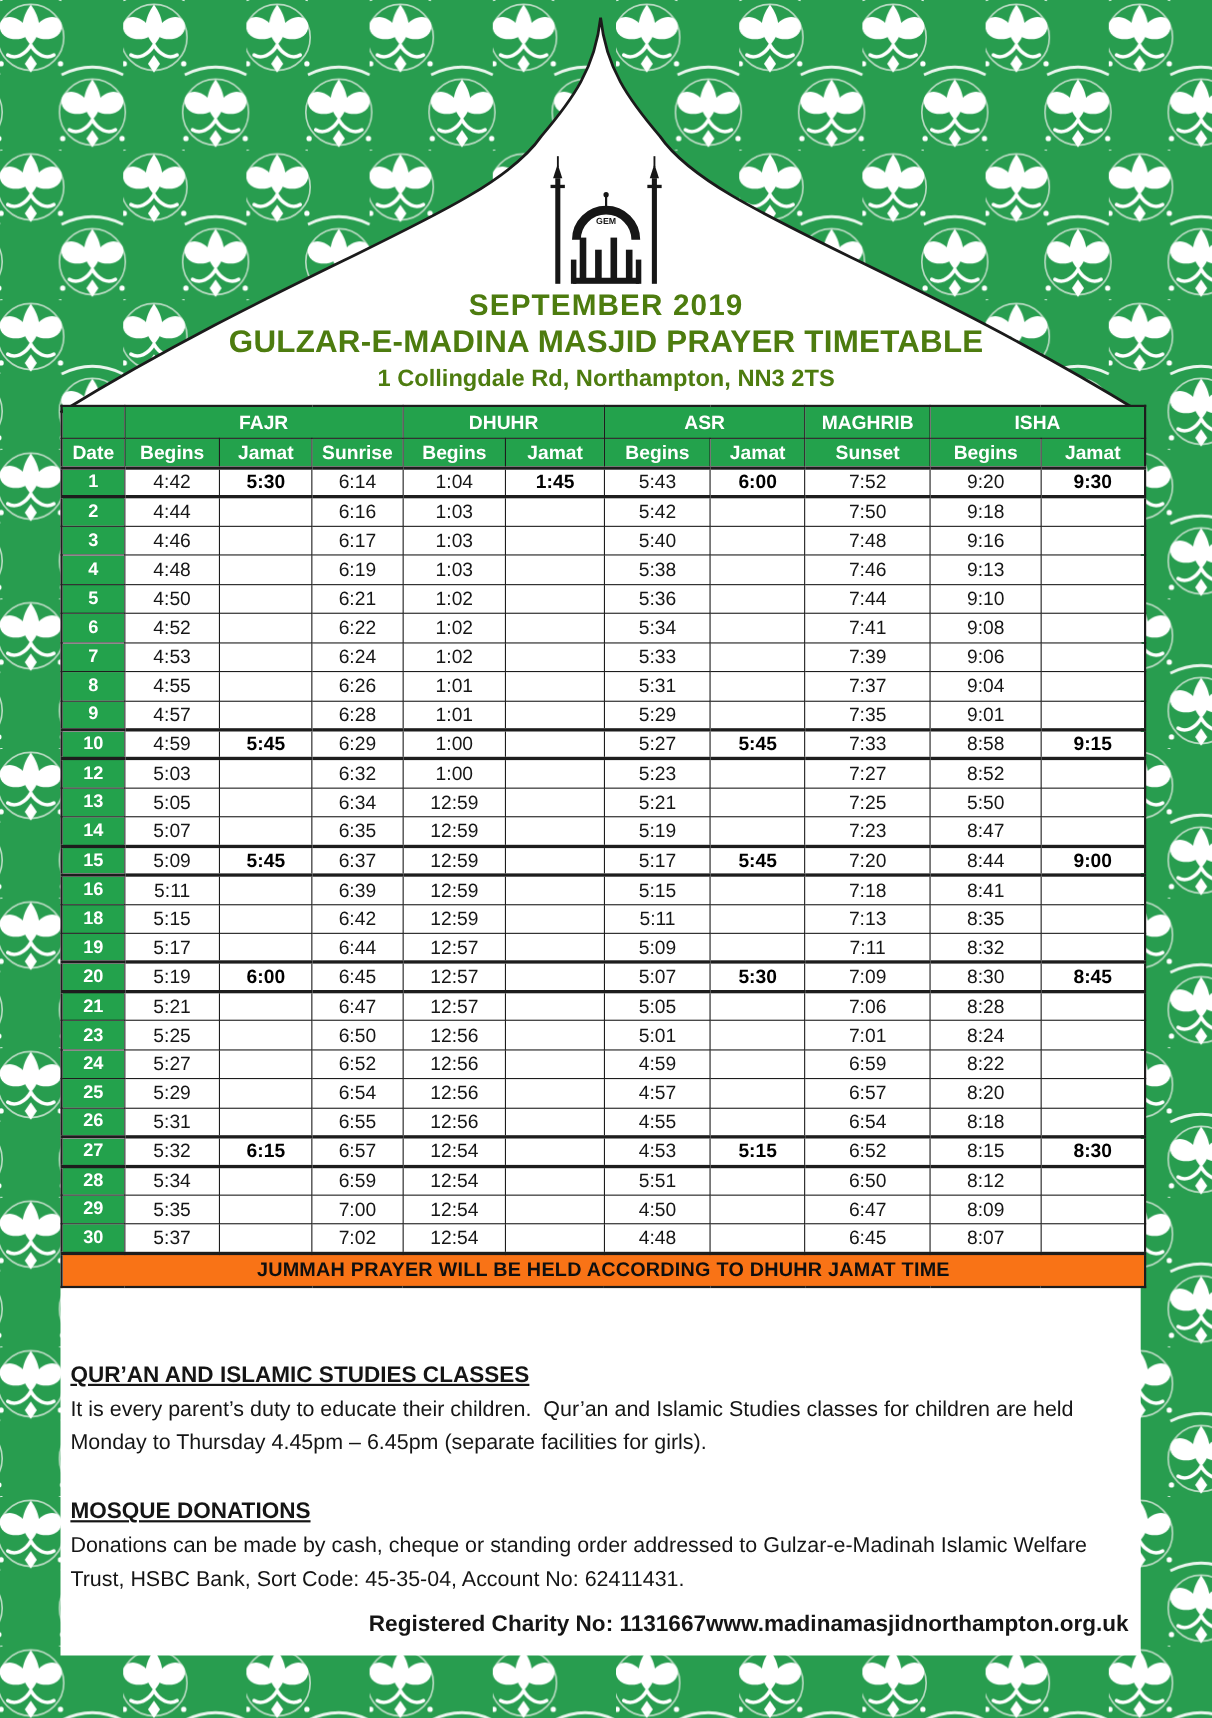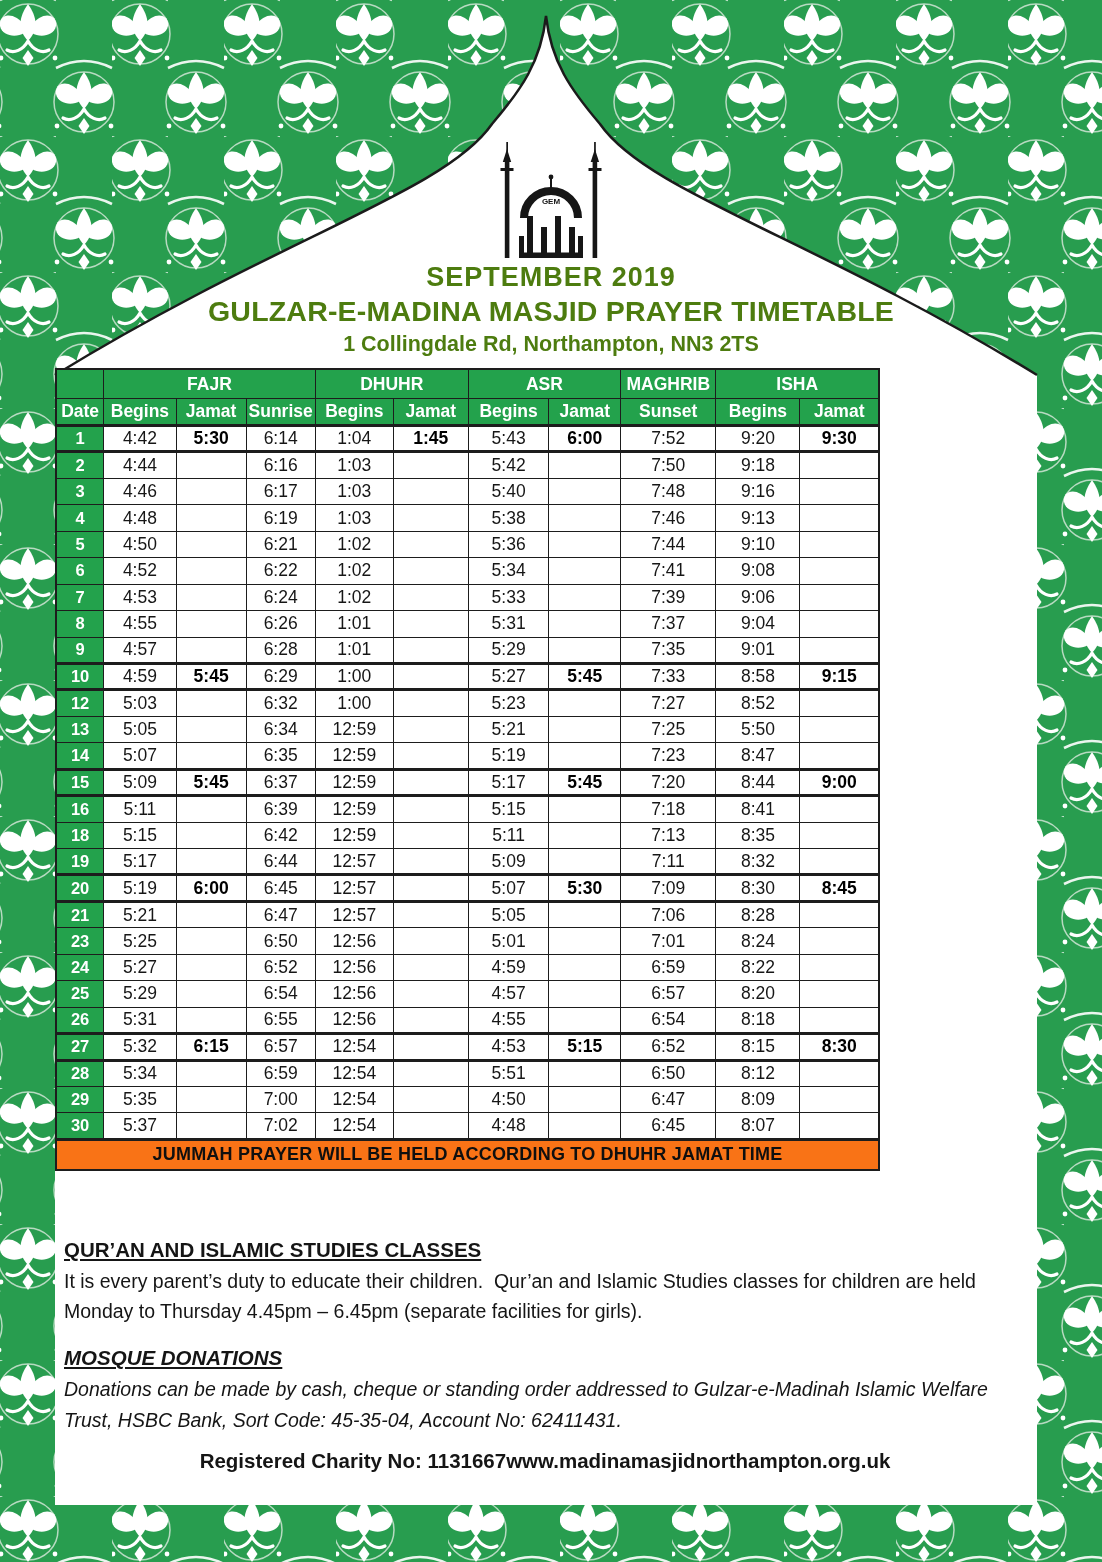--- a/index.html
+++ b/index.html
@@ -11,39 +11,39 @@
   .bg-svg{z-index:0;} .dome-svg{z-index:1;}
   .content{position:absolute;top:0;left:0;width:1102px;height:1562px;z-index:2;}
 
   .logo-wrap{position:absolute;top:140px;left:0;width:100%;display:flex;justify-content:center;}
   .titles{position:absolute;top:262px;left:0;width:100%;text-align:center;color:#4d7c0f;}
   .month-title{font-size:27px;font-weight:bold;letter-spacing:1px;line-height:31px;}
   .main-title{font-size:28.5px;font-weight:bold;letter-spacing:0.2px;line-height:34px;margin-top:1px;}
   .address{font-size:21.5px;font-weight:bold;line-height:28px;margin-top:2px;}
 
   table.ttable{
-    position:absolute;left:55px;top:368px;width:825px;
+    position:absolute;left:55px;top:368px;width:987px;
     border-collapse:collapse;table-layout:fixed;border:2.5px solid #1d1d1d;
   }
   .ttable th,.ttable td{border:1.6px solid #1d1d1d;padding:0;text-align:center;overflow:hidden;white-space:nowrap;}
   .ttable thead th{background:var(--table-green,#23a24c);color:#fff;font-weight:bold;}
   .ttable tr.grow th{height:28px;font-size:17.5px;}
   .ttable tr.crow th{height:25px;font-size:17.5px;}
   .ttable tbody tr{height:26.45px;}
   .ttable tbody th.datecell{background:var(--table-green,#23a24c);color:#fff;font-size:16.5px;font-weight:bold;}
   .ttable tbody td{background:#fff;color:#161616;font-size:17.5px;}
   .ttable tbody td.jamatcell{font-weight:bold;color:#000;}
   .ttable tbody tr.jamat-row th,.ttable tbody tr.jamat-row td{border-top-width:3px;border-bottom-width:3px;}
   .ttable tfoot td{height:28px;background:#f97316;color:#0f0f0f;font-weight:bold;font-size:18px;border-top-width:3px;letter-spacing:0.2px;}
 
   .sections{position:absolute;left:64px;top:1238px;width:962px;color:#151515;}
   .sec-head{font-size:20.5px;font-weight:bold;text-decoration:underline;line-height:24px;}
   .sec-body{font-size:19.5px;line-height:1.55;margin:4px 0 0 0;white-space:pre-wrap;}
-  .sec2{margin-top:20px;font-style:italic;}
-  .footer-row{display:flex;justify-content:center;margin-top:14px;font-weight:bold;font-size:20.5px;}
+  .sec2{margin-top:36px;}
+  .footer-row{display:flex;justify-content:flex-end;margin-top:14px;font-weight:bold;font-size:20.5px;}
 </style>
 </head>
 <body>
 
 <div class="page">
 
   <svg class="bg-svg" viewBox="0 0 1102 1562" preserveAspectRatio="none" aria-hidden="true">
     <defs>
       <g id="dmk">
         <circle r="30" fill="none" stroke="#e6efe6" stroke-width="1.5" opacity="0.75"></circle>

